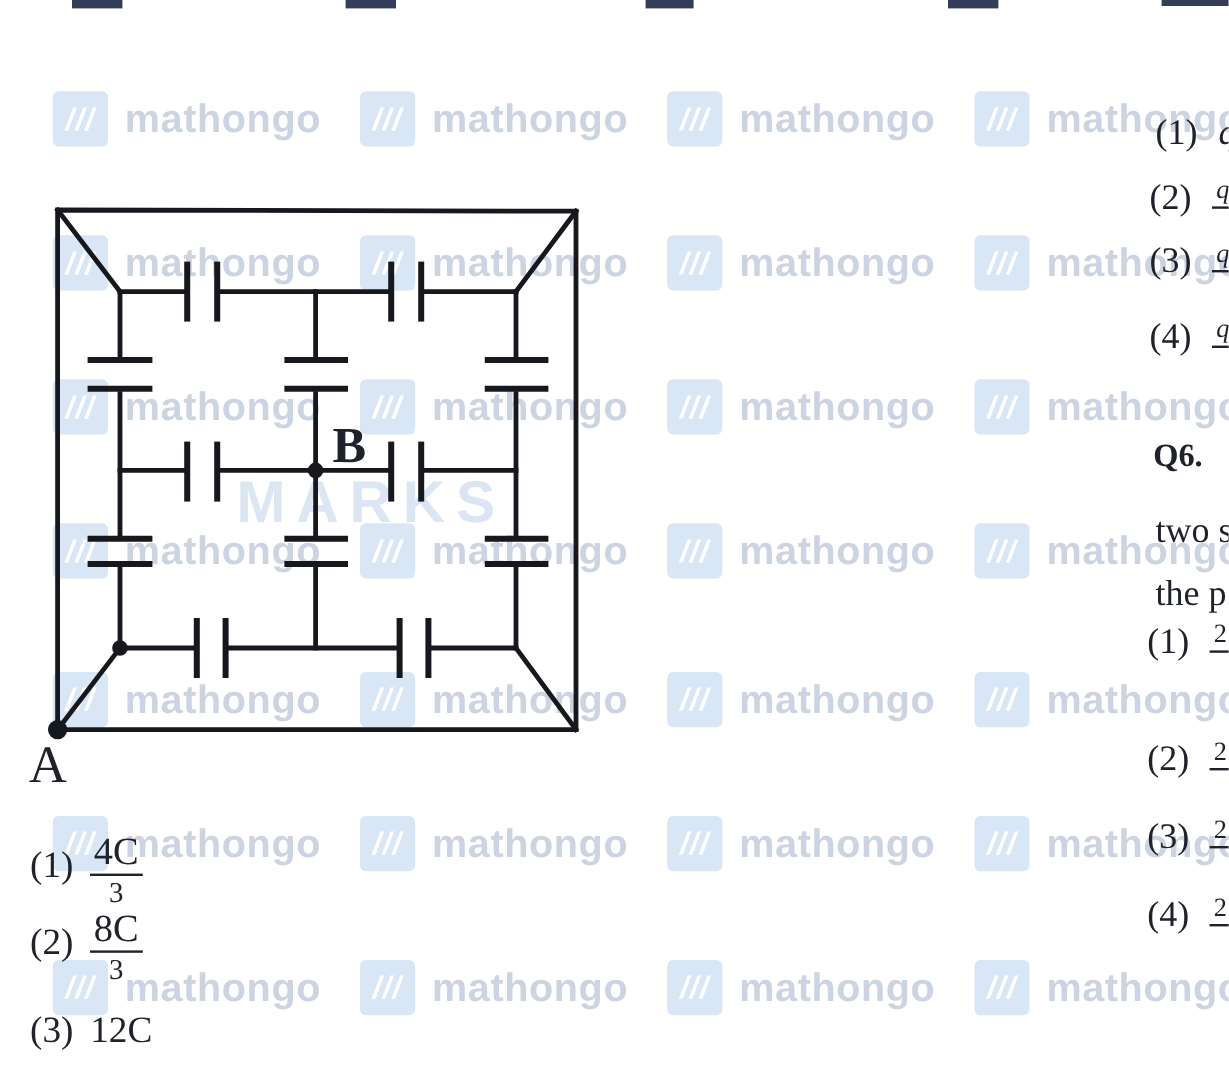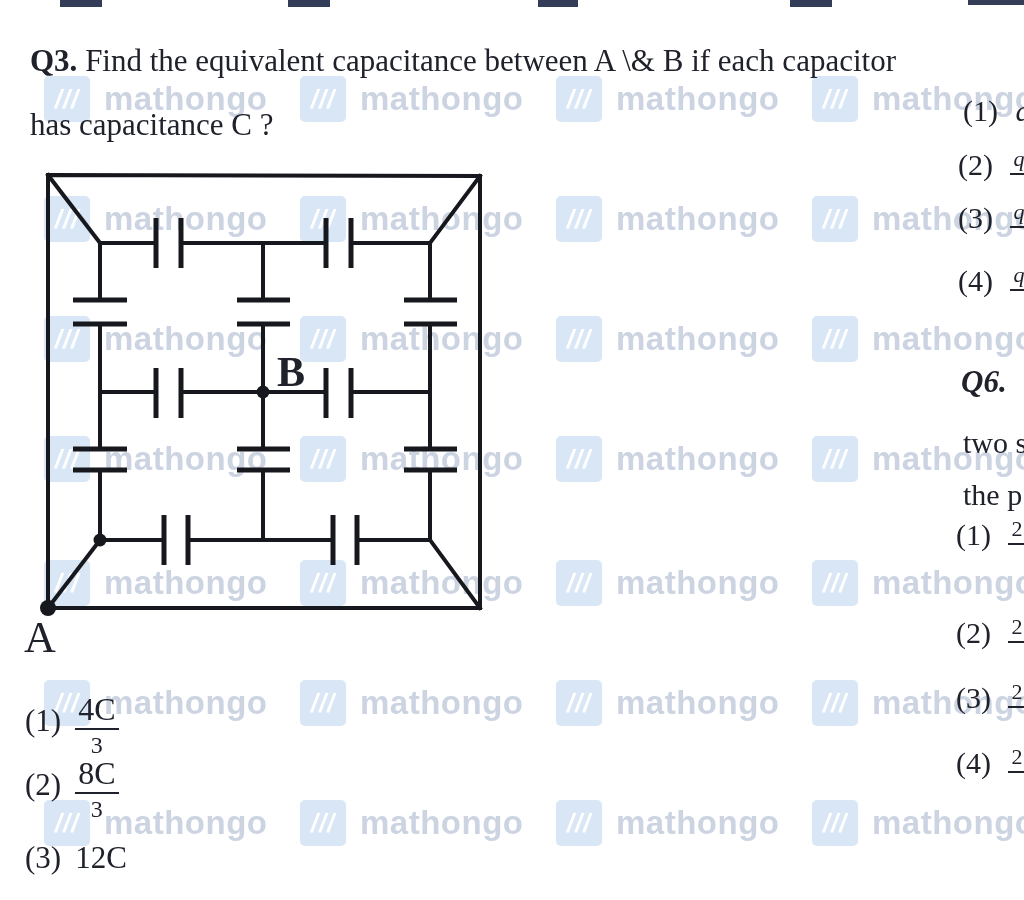--- a/index.html
+++ b/index.html
@@ -147,32 +147,28 @@
       </div>
       <div class="wm-unit" style="left: 556px; top: 800px;">
         <span class="wm-logo">///</span>
         <span class="wm-text">mathongo</span>
       </div>
       <div class="wm-unit" style="left: 812px; top: 800px;">
         <span class="wm-logo">///</span>
         <span class="wm-text">mathongo</span>
       </div>
     </div>
+  <div class="wm-marks" style="left:197px;top:391px;">MARKS</div>
 
   <div class="topmark" style="left:60px;width:42px;"></div>
   <div class="topmark" style="left:288px;width:42px;"></div>
   <div class="topmark" style="left:538px;width:40px;"></div>
   <div class="topmark" style="left:790px;width:42px;"></div>
   <div class="topmark" style="left:968px;width:56px;height:5px;"></div>
 
-  <div class="qline" style="left:30px;top:43px;">
-    <span class="qnum">Q3.</span>
-    <span>Find the equivalent capacitance between A \&amp; B if each capacitor</span>
-  </div>
-  <div class="qline" style="left:30px;top:107px;">has capacitance C ?</div>
 
   <svg id="circuit" width="512" height="700" viewBox="0 0 512 700">
     <g stroke="#16181d" stroke-width="4" fill="none" stroke-linecap="square">
 
       <polygon points="48,175 480,176 480,608 48,608"></polygon>
 
       <line x1="48" y1="175" x2="100" y2="243"></line>
       <line x1="480" y1="176" x2="430" y2="243"></line>
       <line x1="48" y1="608" x2="100" y2="540"></line>
       <line x1="480" y1="608" x2="430" y2="540"></line>
@@ -280,21 +276,21 @@
     </span>
   </div>
   <div class="rc" style="left:958px;top:264px;">
     <span>(4)</span>
     <span class="frac" style="margin-left:10px;">
       <span class="fn ital">q</span>
       <span class="bar"></span>
     </span>
   </div>
 
-  <div class="rc bold" style="left:961px;top:364px;font-size:31px;font-style:italic;">
+  <div class="rc bold" style="left:961px;top:364px;font-size:27px;">
     <span>Q6.</span>
     
   </div>
   <div class="rc" style="left:963px;top:426px;">two s</div>
   <div class="rc" style="left:963px;top:478px;">the p</div>
 
   <div class="rc" style="left:956px;top:518px;">
     <span>(1)</span>
     <span class="frac" style="margin-left:10px;">
       <span class="fn">2</span>

